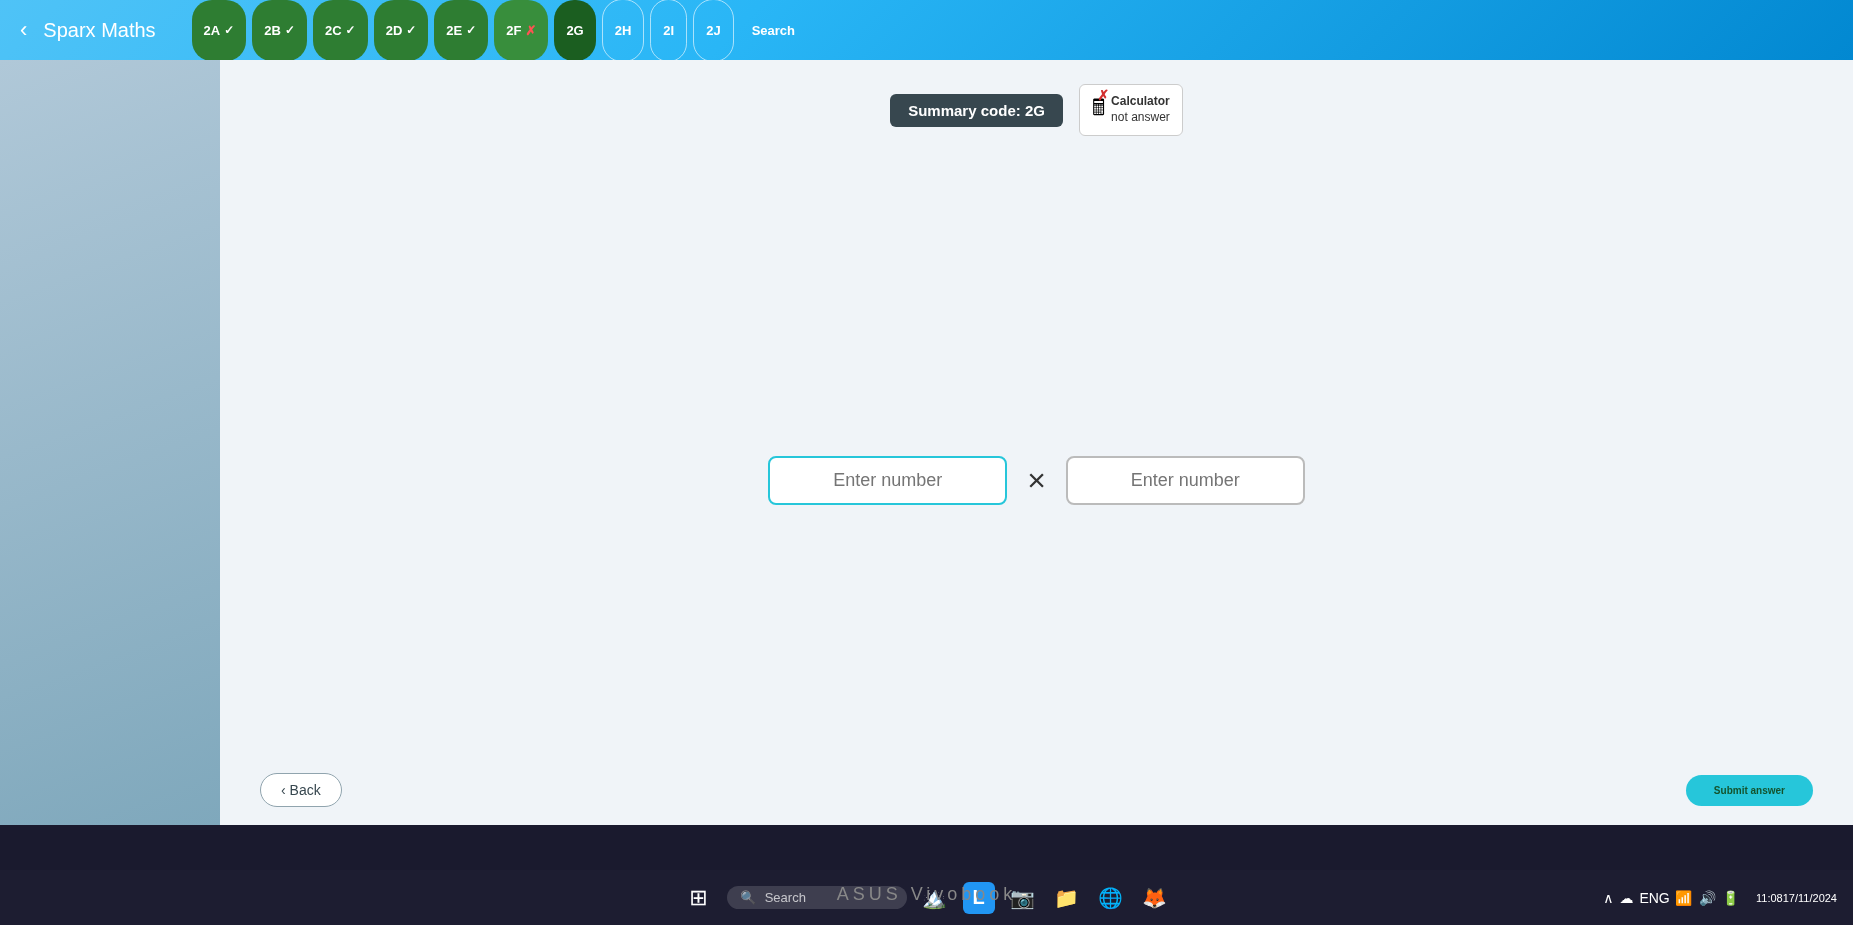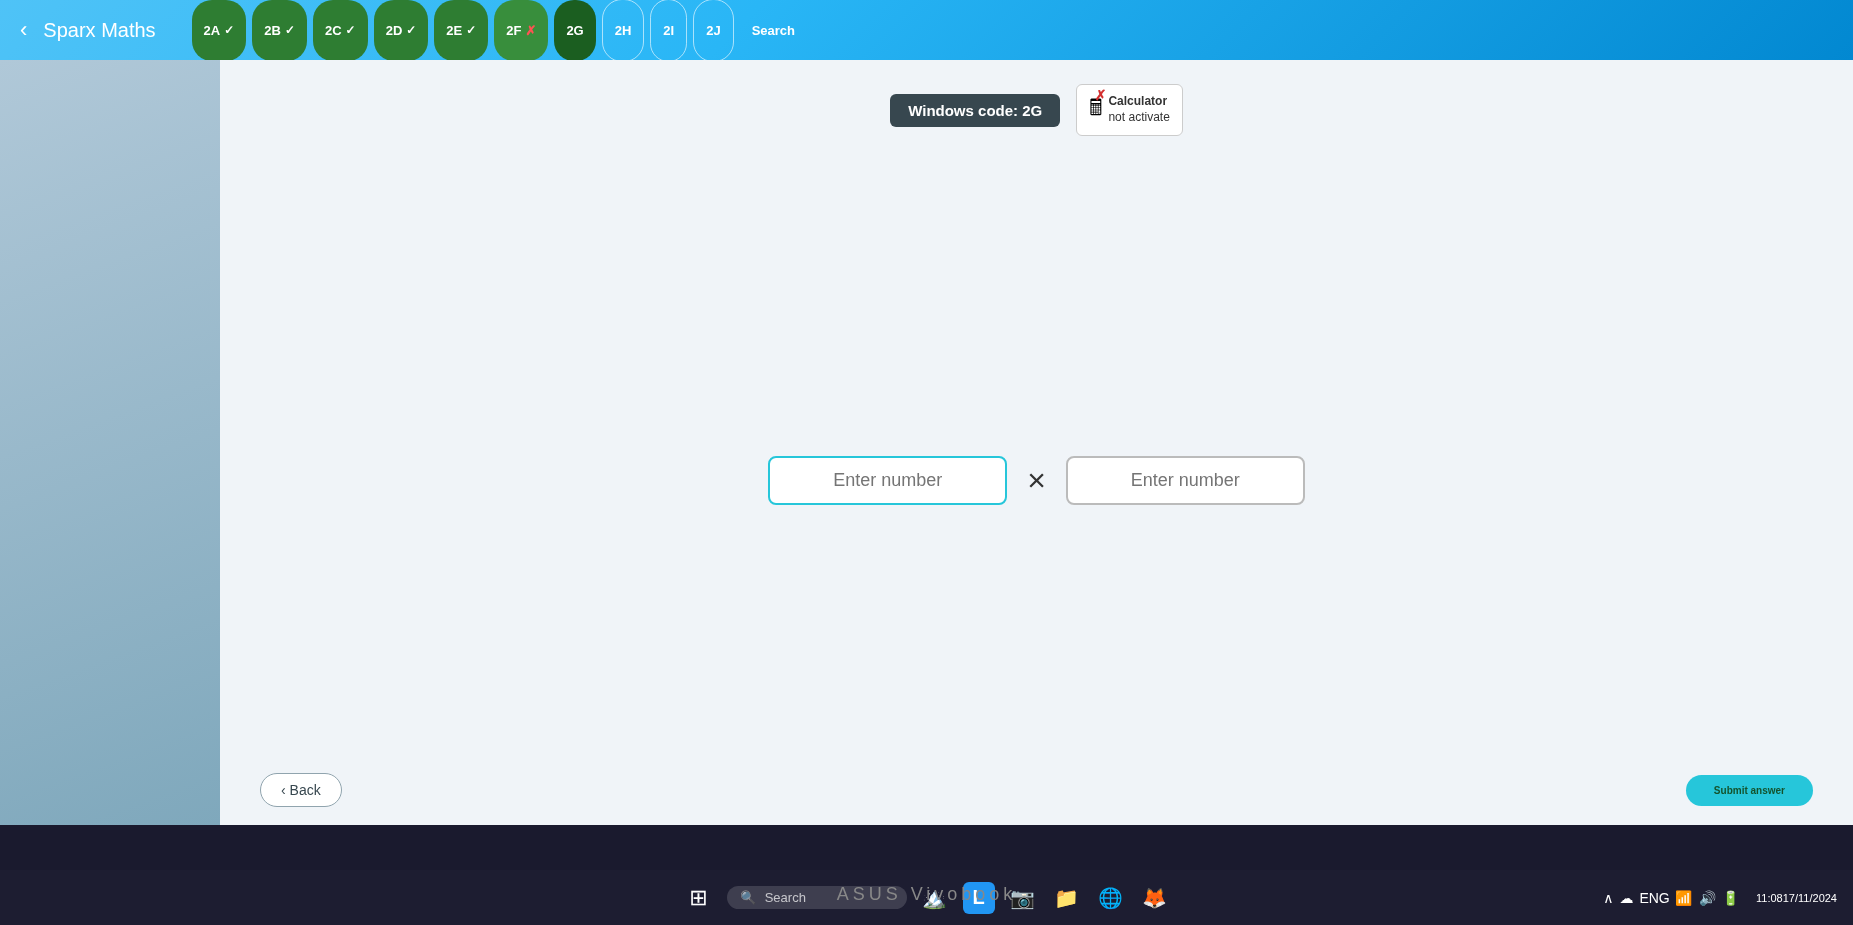--- a/index.html
+++ b/index.html
@@ -427,30 +427,30 @@
 
       <button class="summary-tab">Search</button>
     </div>
   </div>
 
   <div class="left-panel"></div>
 
   <div class="main-content">
 
     <div class="badge-row">
-      <div class="bookwork-badge">Windows code: 2G</div>
+      <div class="bookwork-badge">Summary code: 2G</div>
 
       <div class="calculator-badge">
         <div class="calculator-icon">
           🖩
           <span class="calc-cross">✗</span>
         </div>
         <div class="calculator-text">
           <span class="line1">Calculator</span>
-          <span>not activate</span>
+          <span>not answer</span>
         </div>
       </div>
     </div>
 
     <div class="equation-area">
 
       <input class="number-input-box" type="text" placeholder="Enter number" style="">
 
       <span class="times-symbol">×</span>
 

